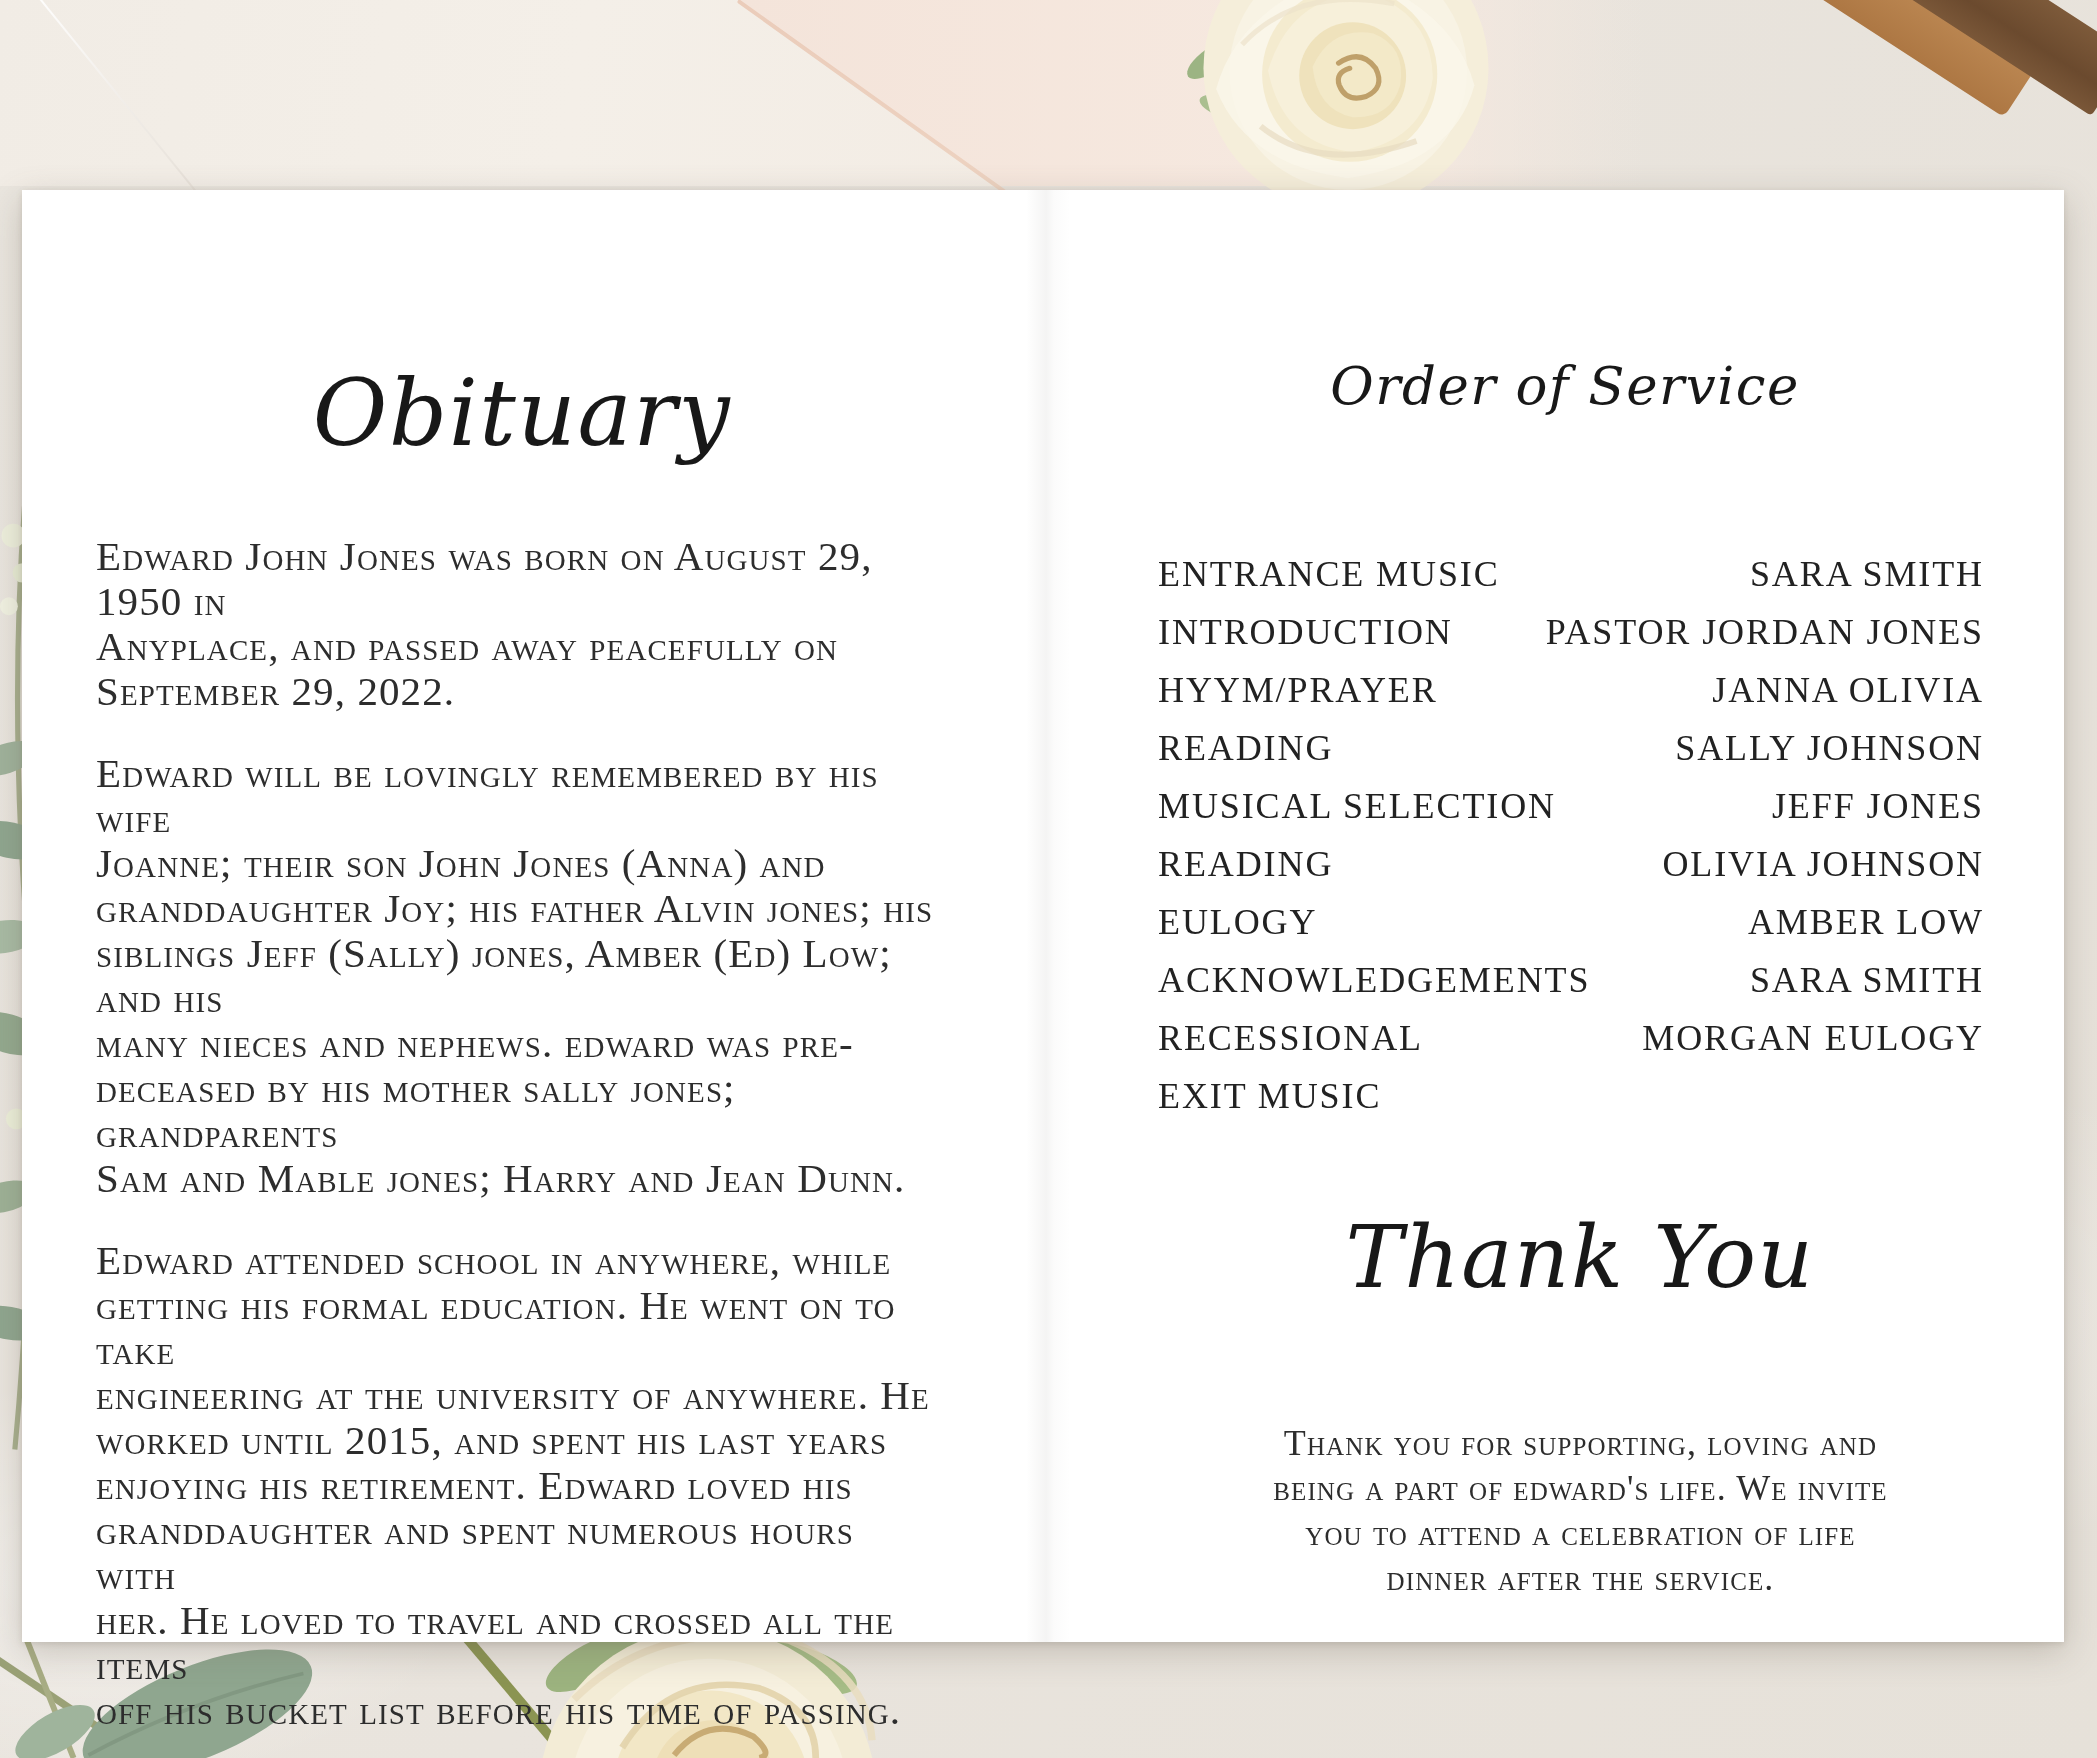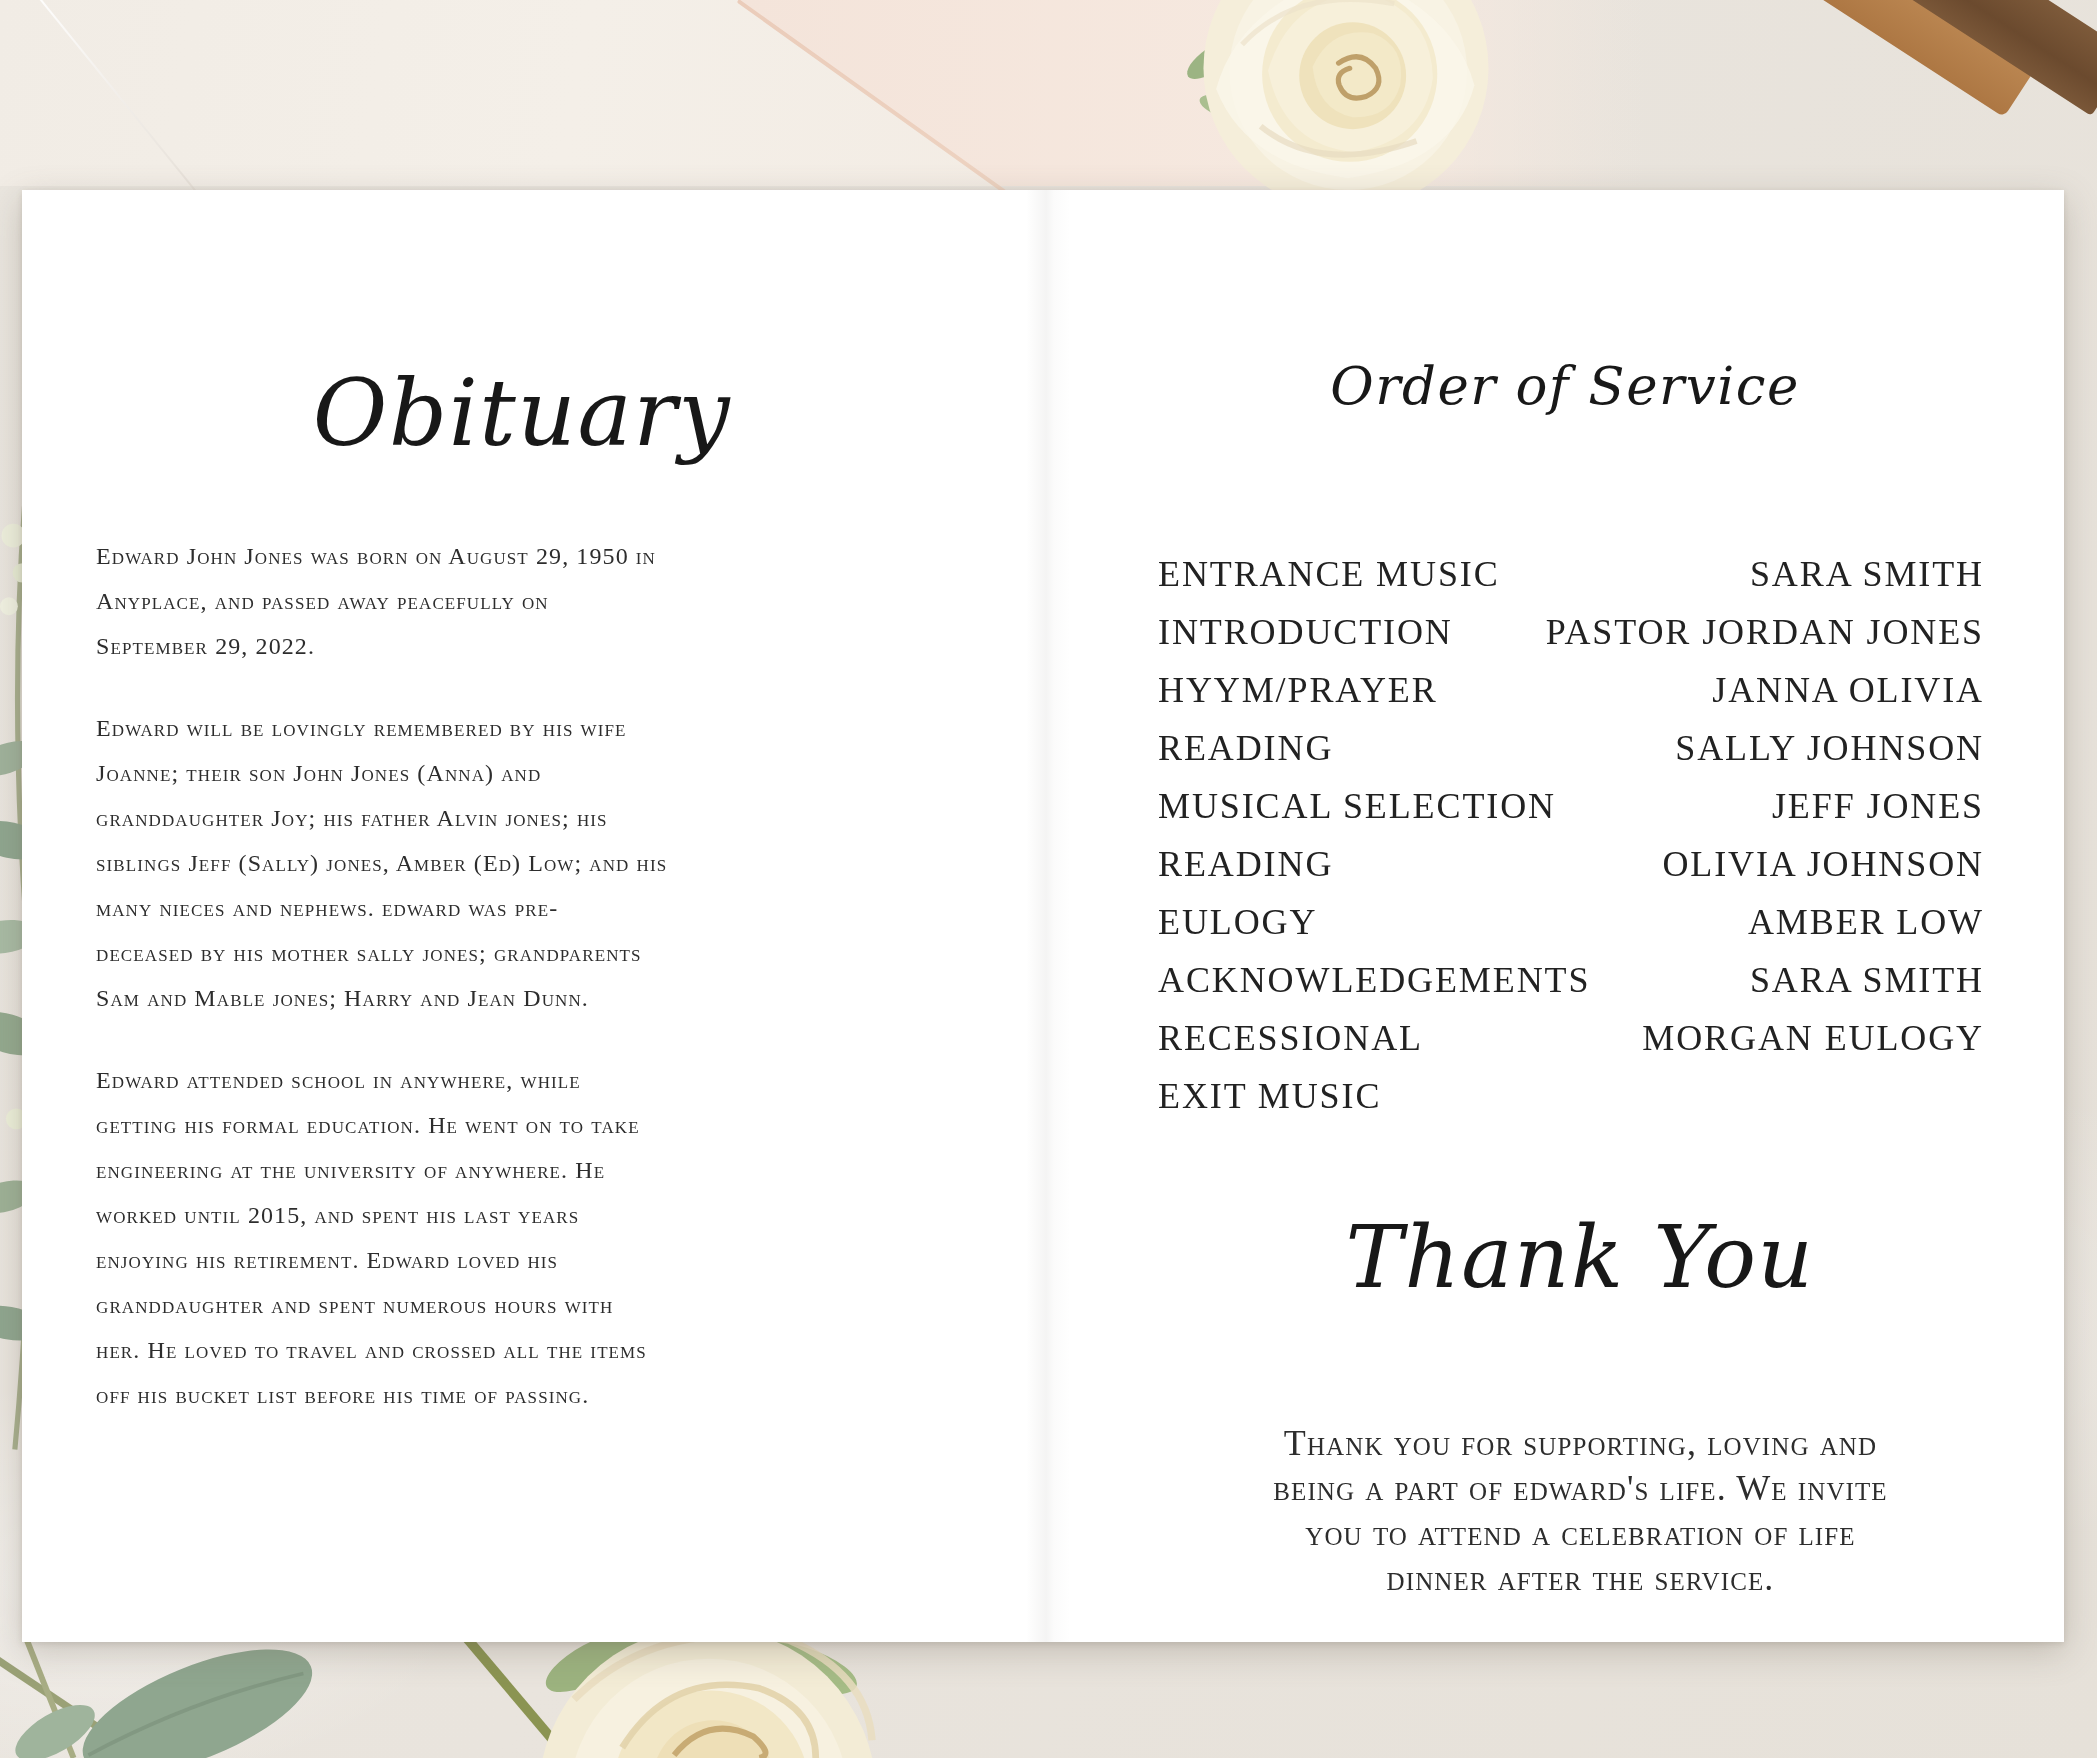--- a/index.html
+++ b/index.html
@@ -52,21 +52,21 @@
   
   .script{
     font-family:"DejaVu Serif", serif;font-style:italic;font-weight:500;
     color:#181818;text-align:center;letter-spacing:1.5px;white-space:nowrap;
   }
   .obituary-heading{position:absolute;left:74px;top:171px;width:852px;font-size:91px;}
   .order-heading{position:absolute;left:1056px;top:165px;width:974px;font-size:53px;}
   .thanks-heading{position:absolute;left:1071px;top:1017px;width:974px;font-size:86px;}
   .obit-body{position:absolute;left:74px;top:344px;width:840px;}
   .obit-para{
-    margin:0 0 37px 0;font-variant:small-caps;font-size:24px;line-height:45px;
+    margin:0 0 37px 0;font-variant:small-caps;font-size:41px;line-height:45px;
     letter-spacing:1.1px;white-space:pre-line;color:#2d2d2d;
   }
   .service-list{position:absolute;left:1136px;top:363px;width:826px;}
   .service-row{display:flex;justify-content:space-between;align-items:baseline;height:58px;}
   .service-label,.service-name{
     font-size:36px;letter-spacing:1.9px;color:#222;white-space:nowrap;
   }
   .thanks-body{
     position:absolute;left:1231px;top:1231px;width:655px;text-align:center;
     font-variant:small-caps;font-size:36px;line-height:45px;letter-spacing:1.1px;

